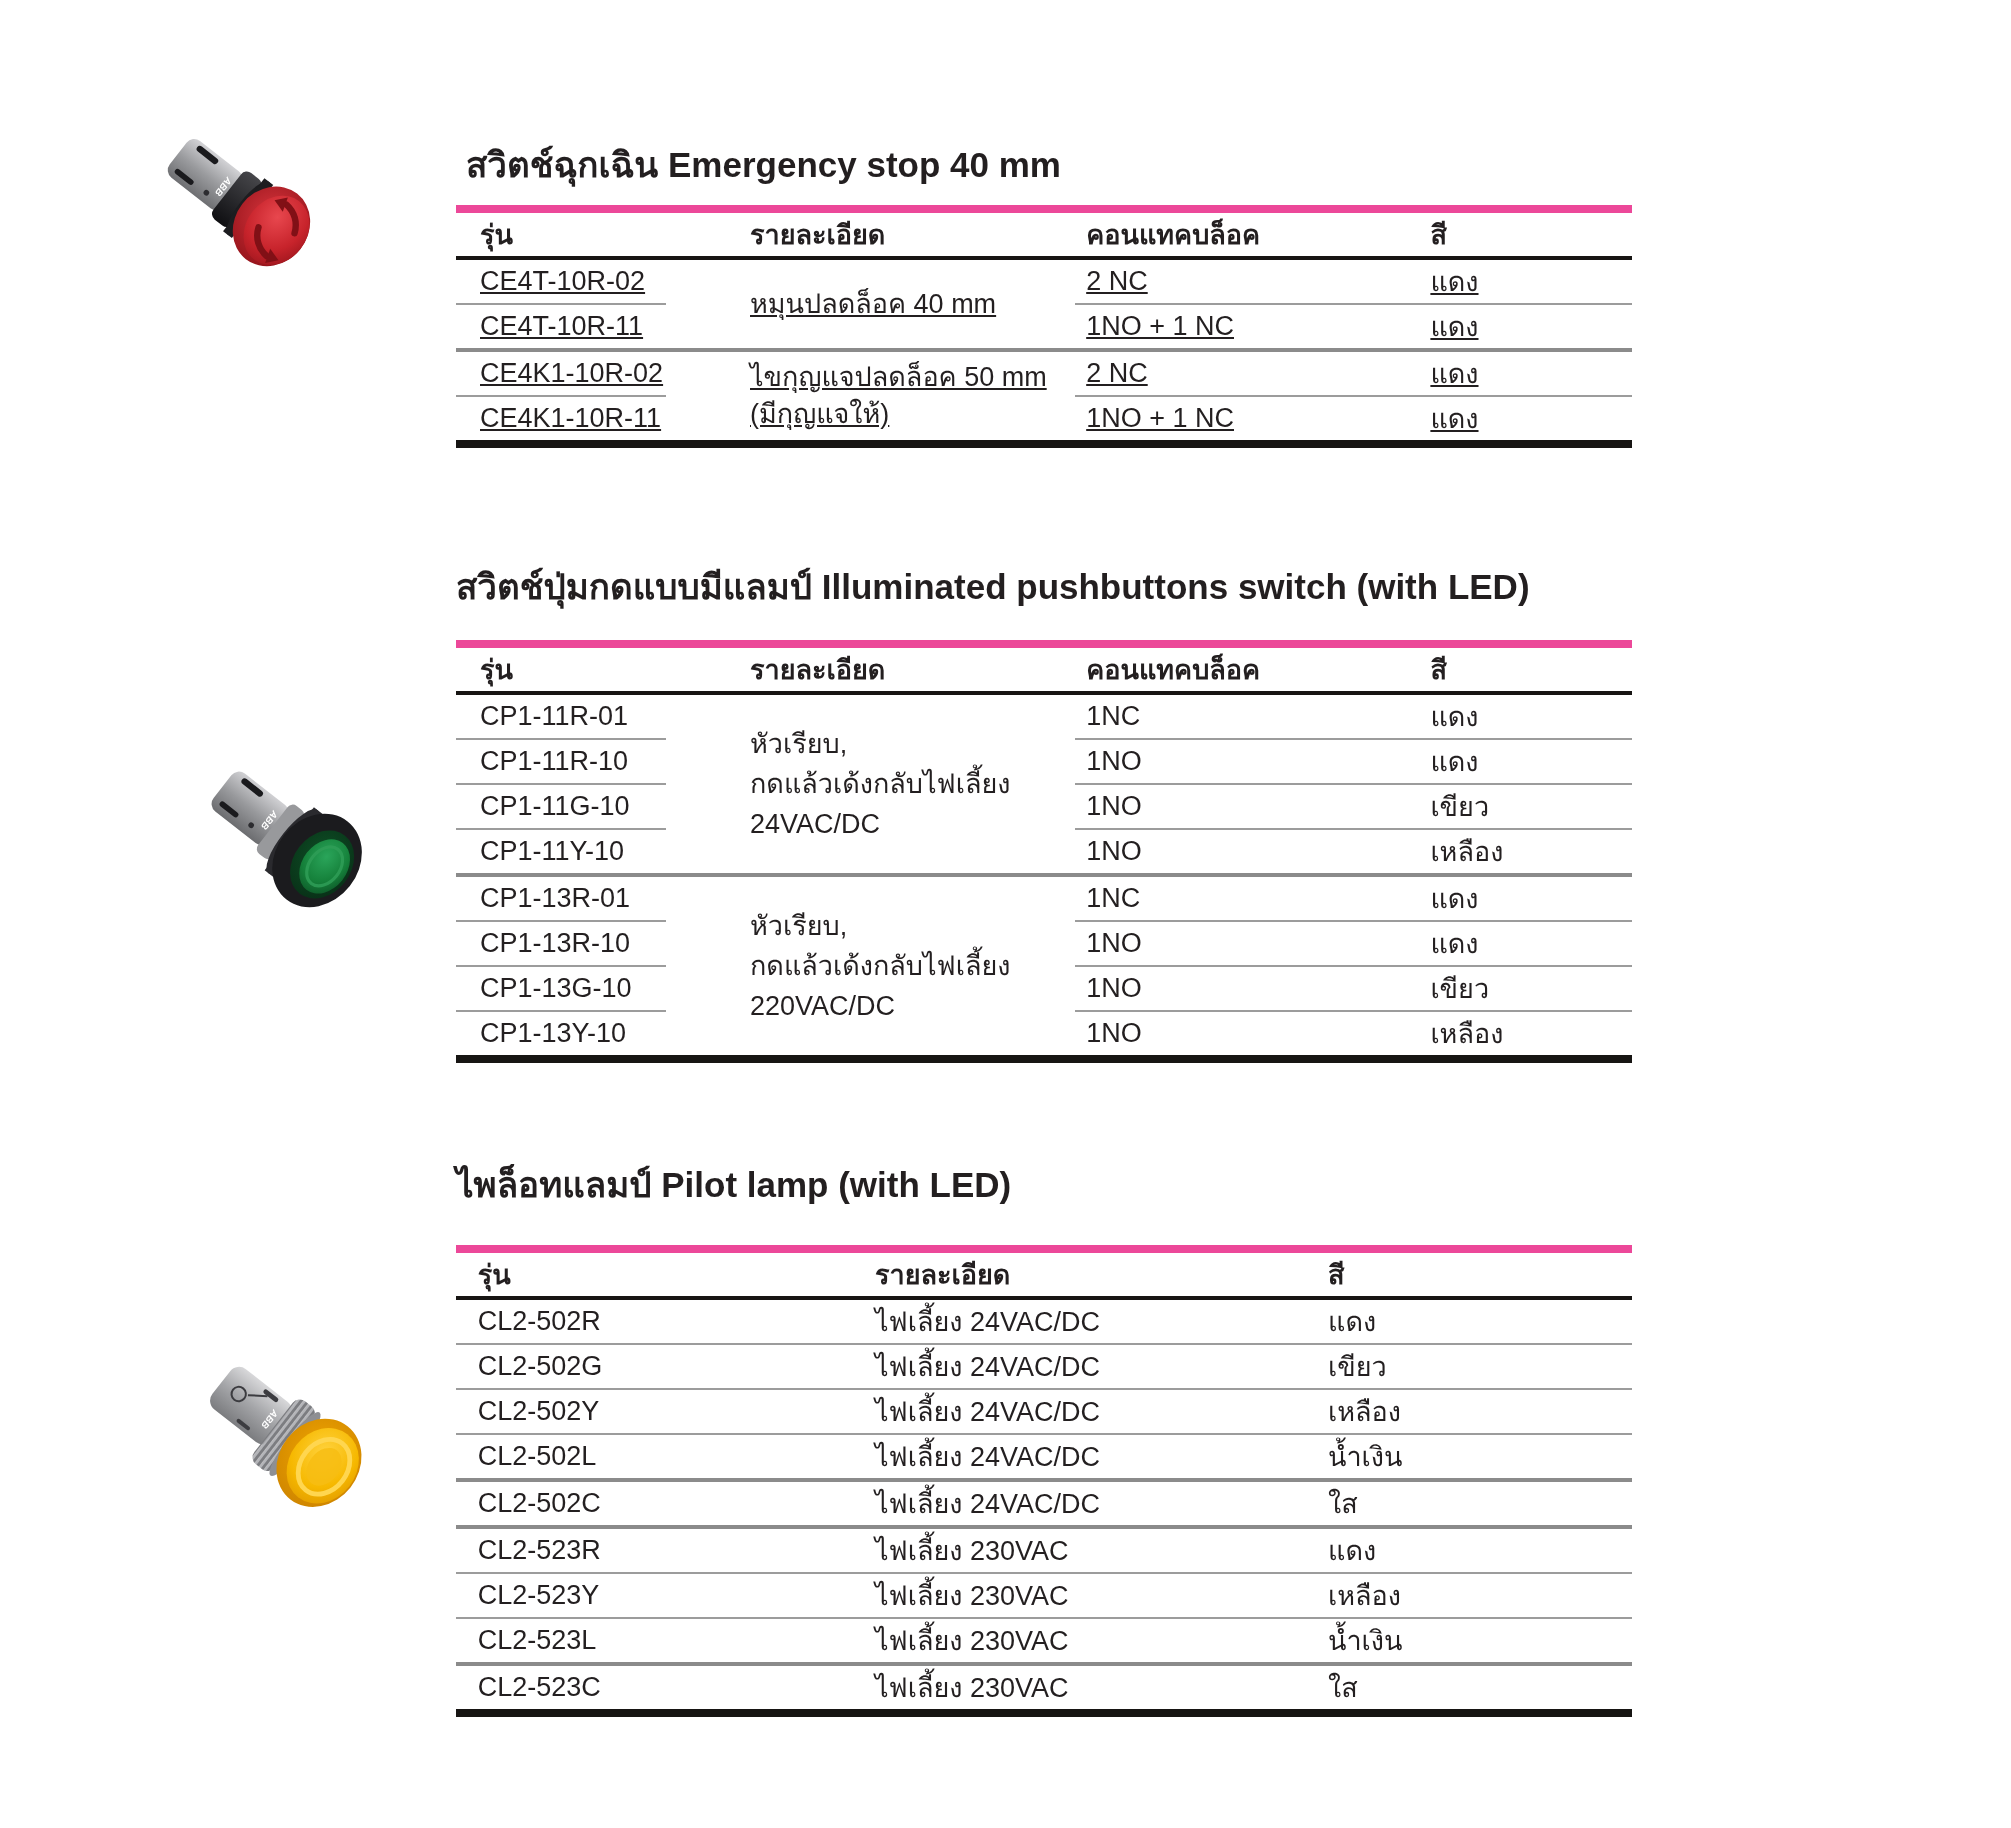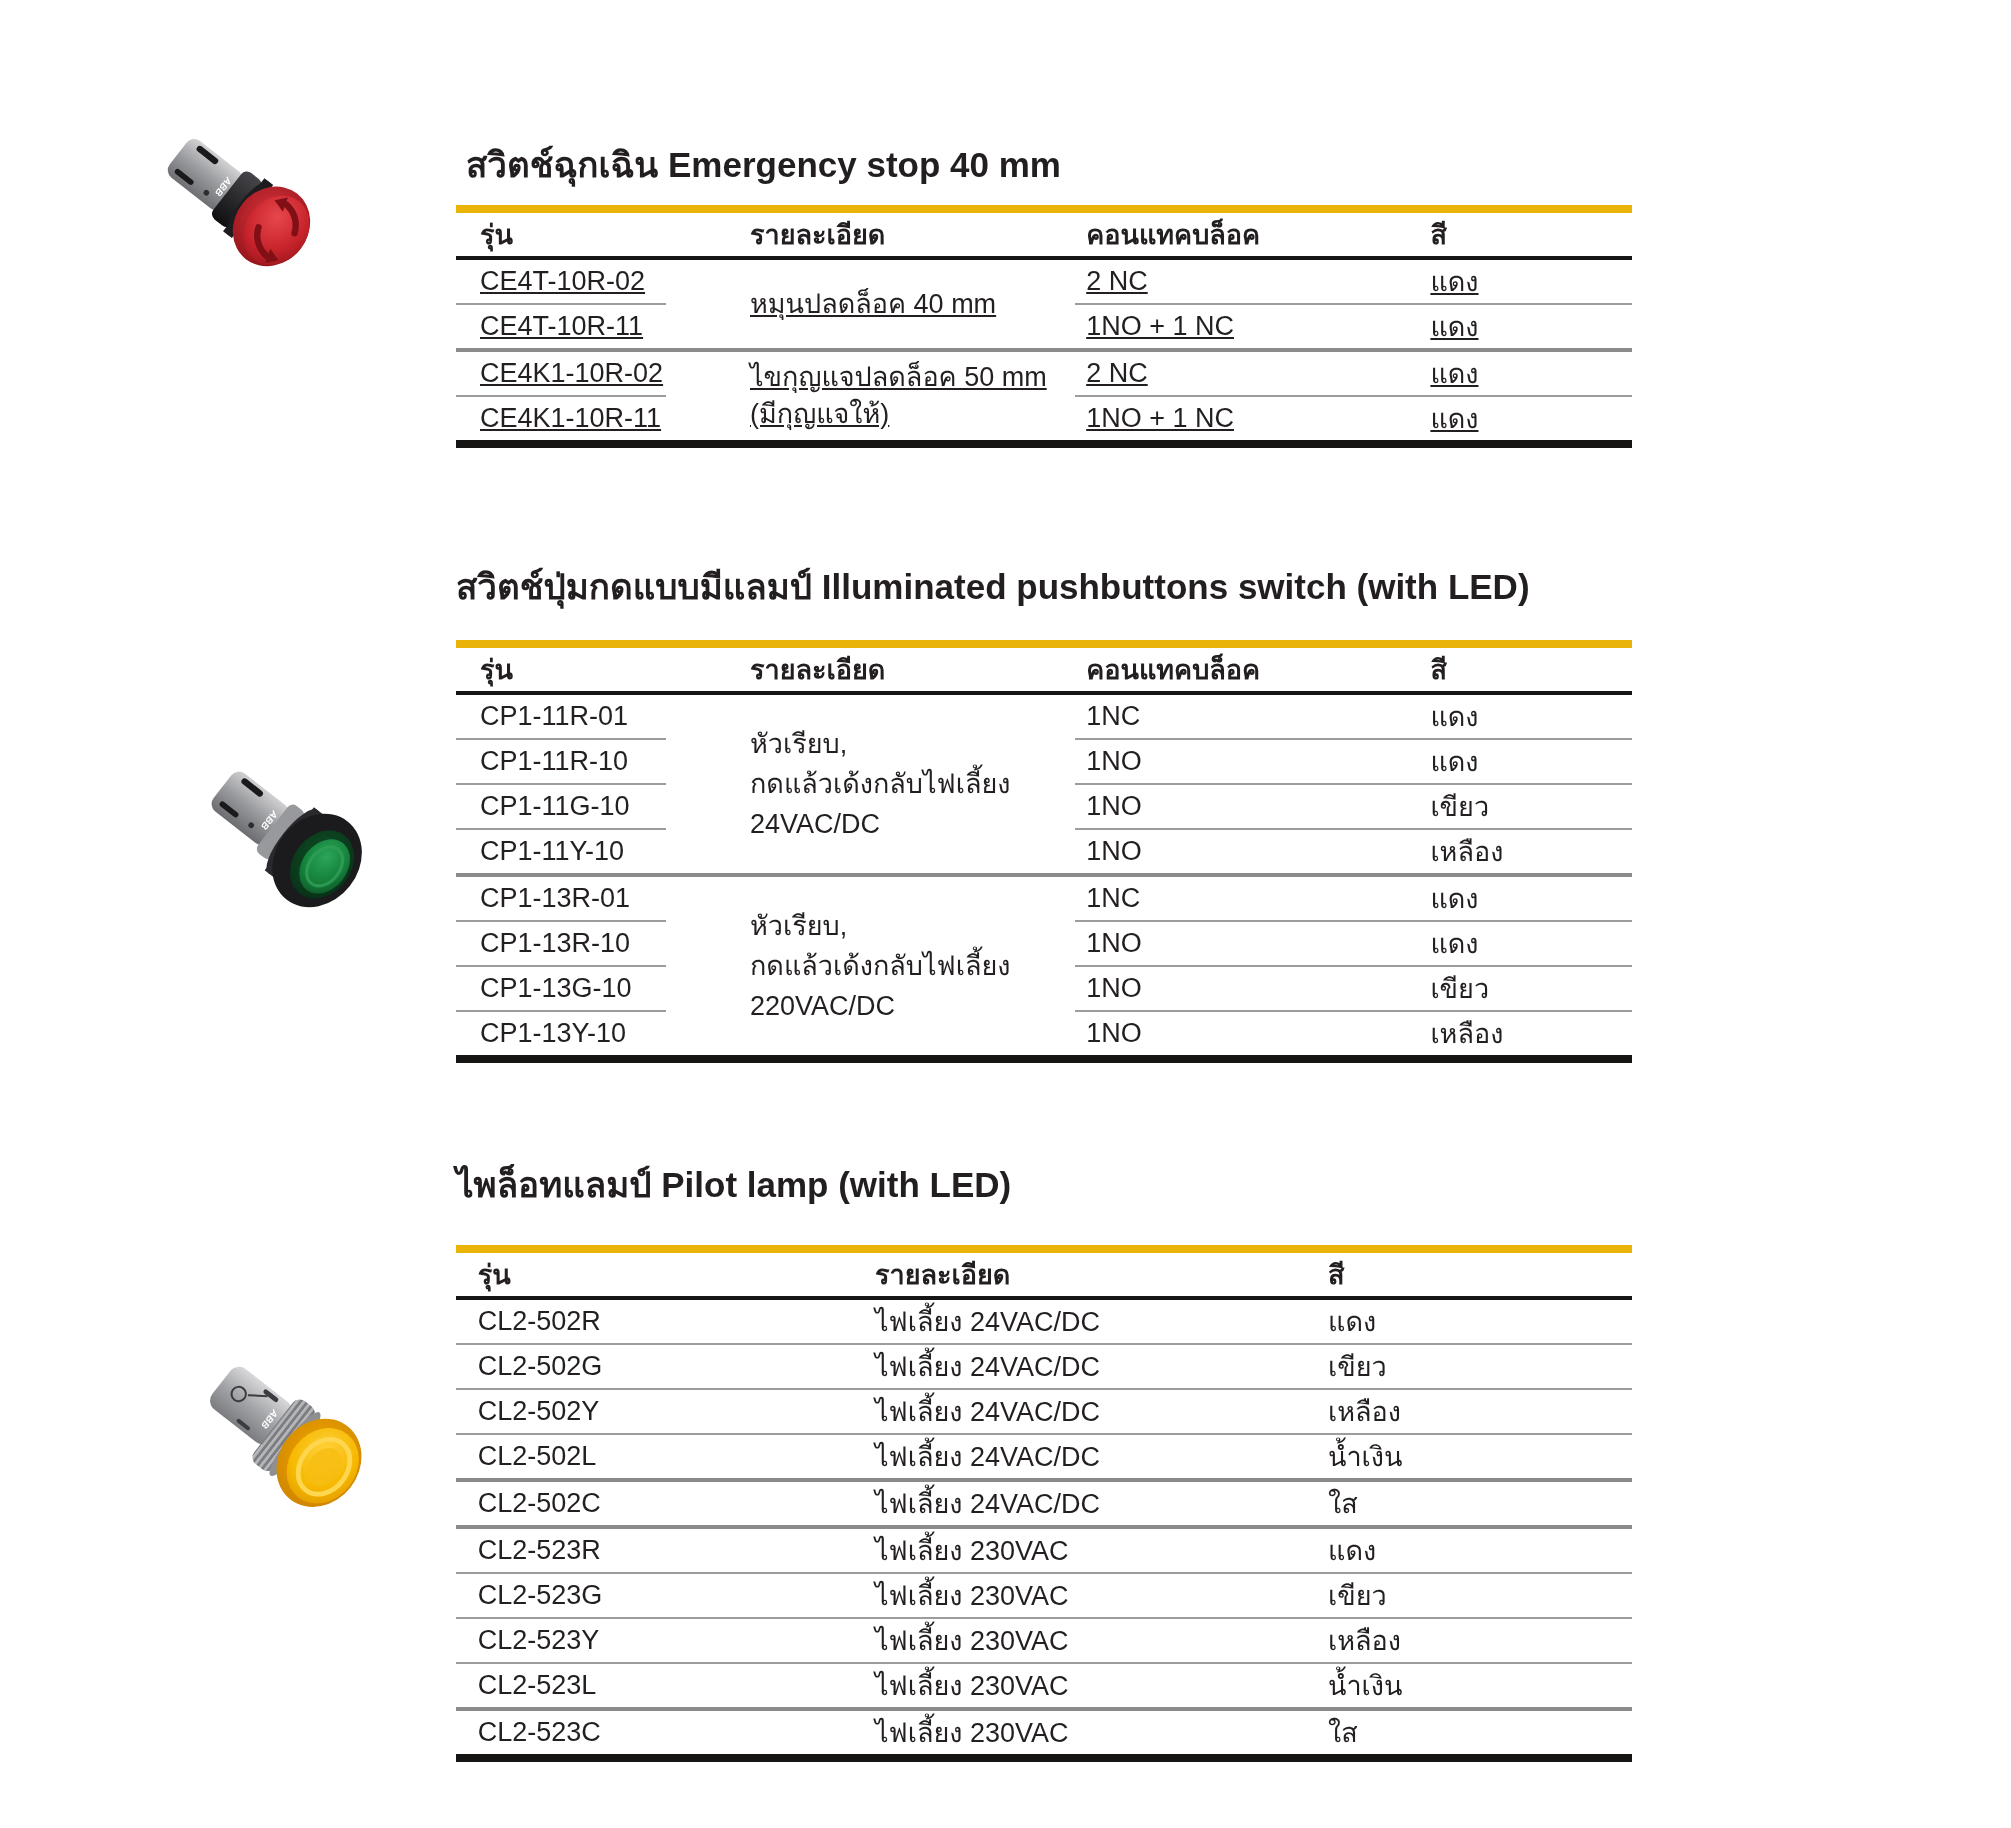--- a/index.html
+++ b/index.html
@@ -5,21 +5,21 @@
   html,body{margin:0;padding:0;background:#ffffff;}
   body{width:2012px;height:1829px;font-family:"Liberation Sans","DejaVu Sans",sans-serif;color:#231f20;}
   .canvas{position:relative;width:2012px;height:1829px;background:#ffffff;overflow:hidden;}
 
   .section-title{position:absolute;left:456px;font-size:35px;line-height:48px;font-weight:600;color:#231f20;white-space:nowrap;}
   #title-1{top:141px;margin-left:10px;}
   #title-2{top:563px;}
   #title-3{top:1161px;}
 
   table.spec{position:absolute;left:456px;border-collapse:collapse;table-layout:fixed;width:1176px;
-             border-top:8px solid #eab308;border-bottom:8px solid #171513;}
+             border-top:8px solid #ec4899;border-bottom:8px solid #171513;}
   #table-1{top:205px;}
   #table-2{top:640px;}
   #table-3{top:1245px;}
 
   table.spec th{font-size:27px;font-weight:700;text-align:left;vertical-align:middle;height:40px;
                 border-bottom:4.8px solid #171513;padding:0;white-space:nowrap;}
   table.spec td{font-size:27px;font-weight:400;text-align:left;vertical-align:middle;padding:0;white-space:nowrap;}
 
   #table-1 tr.r{height:38px;text-decoration:underline;}
   #table-2 tr.r{height:40px;}
@@ -330,25 +330,20 @@
         <td class="model sep-g">CL2-502C</td>
         <td class="details sep-g">ไฟเลี้ยง 24VAC/DC</td>
         <td class="color sep-g">ใส</td>
       </tr>
       <tr class="r">
         <td class="model sep-g">CL2-523R</td>
         <td class="details sep-g">ไฟเลี้ยง 230VAC</td>
         <td class="color sep-g">แดง</td>
       </tr>
       <tr class="r">
-        <td class="model sep-t">CL2-523G</td>
-        <td class="details sep-t">ไฟเลี้ยง 230VAC</td>
-        <td class="color sep-t">เขียว</td>
-      </tr>
-      <tr class="r">
         <td class="model sep-t">CL2-523Y</td>
         <td class="details sep-t">ไฟเลี้ยง 230VAC</td>
         <td class="color sep-t">เหลือง</td>
       </tr>
       <tr class="r">
         <td class="model sep-t">CL2-523L</td>
         <td class="details sep-t">ไฟเลี้ยง 230VAC</td>
         <td class="color sep-t">น้ำเงิน</td>
       </tr>
       <tr class="r">

